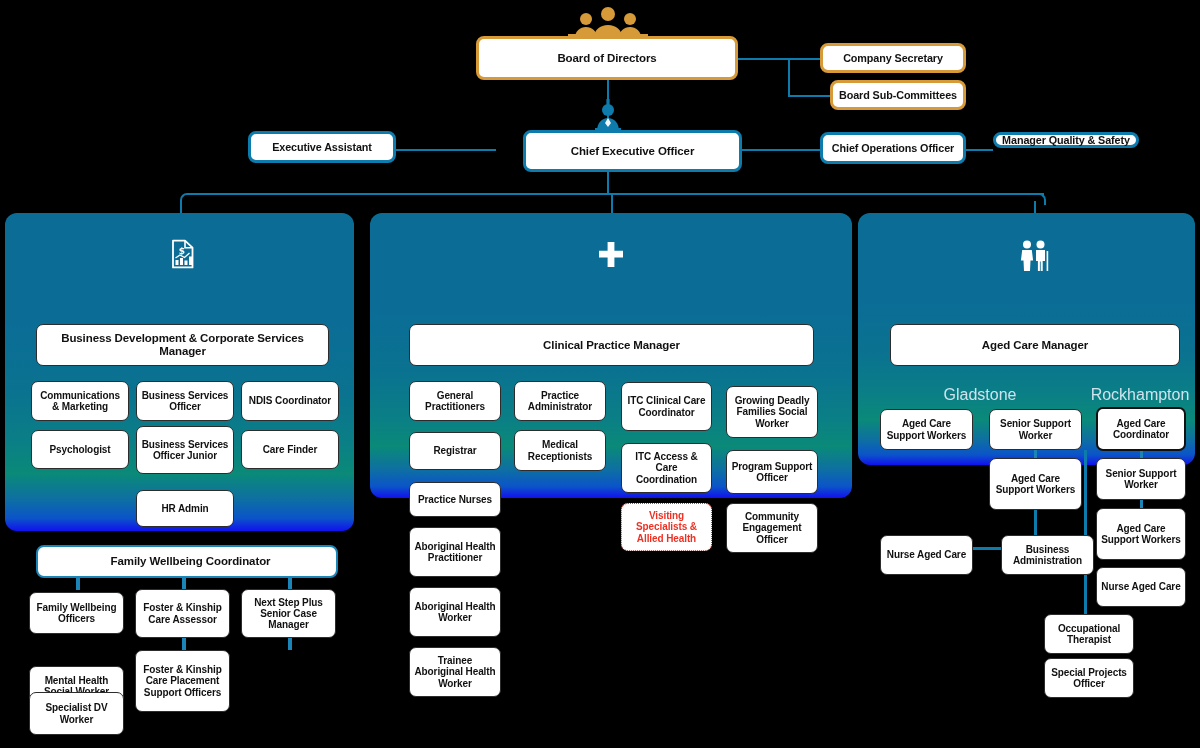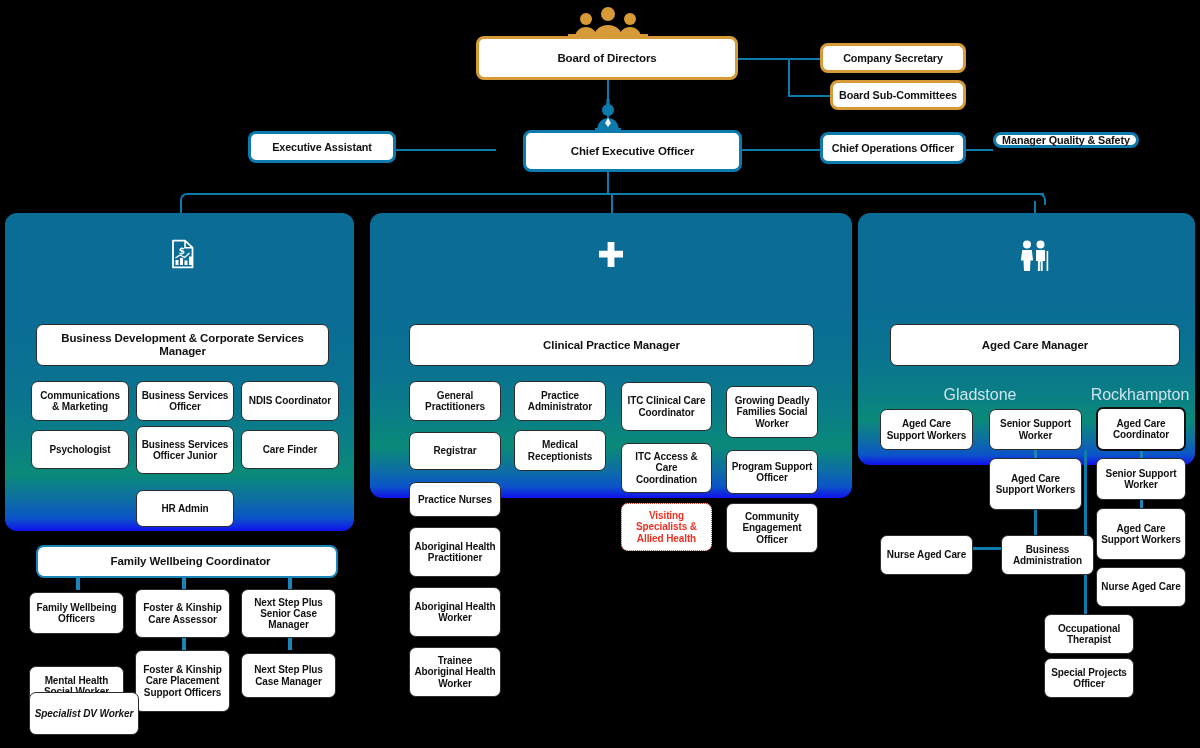--- a/index.html
+++ b/index.html
@@ -129,23 +129,22 @@
 
   <div class="node plain sm" style="left:29px;top:592px;width:95px;height:42px;">Family Wellbeing Officers</div>
   <div class="node plain sm" style="left:135px;top:589px;width:95px;height:49px;">Foster &amp; Kinship Care Assessor</div>
   <div class="node plain sm" style="left:241px;top:589px;width:95px;height:49px;">Next Step Plus Senior Case Manager</div>
 
   <div class="ln lnv ln-thin" style="left:182px;top:638px;width:4px;height:12px;"></div>
   <div class="ln lnv ln-thin" style="left:288px;top:638px;width:4px;height:12px;"></div>
 
   <div class="node plain sm" style="left:29px;top:666px;width:95px;height:40px;">Mental Health Social Worker</div>
   <div class="node plain sm" style="left:135px;top:650px;width:95px;height:62px;">Foster &amp; Kinship Care Placement Support Officers</div>
-  <div class="node plain sm" style="left:241px;top:653px;width:95px;height:45px;">Next Step Plus Case Manager</div>
-
-  <div class="node plain sm" style="left:29px;top:692px;width:110px;height:43px;font-style:italic;">Specialist DV Worker</div>
+
+  <div class="node plain sm" style="left:29px;top:692px;width:95px;height:43px;">Specialist DV Worker</div>
 
   <div class="panel" style="left:370px;top:213px;width:482px;height:285px;"></div>
   <svg class="panel-icon" style="left:596px;top:241px;" width="30" height="30" viewBox="0 0 30 30">
     <path d="M11.6 1h6.8v8.8H27v6.6h-8.6V26h-6.8v-9.6H3V9.8h8.6z" fill="#fff"></path>
   </svg>
 
   <div class="node plain big" style="left:409px;top:324px;width:405px;height:42px;">Clinical Practice Manager</div>
 
   <div class="node plain sm" style="left:409px;top:381px;width:92px;height:40px;">General Practitioners</div>
   <div class="node plain sm" style="left:514px;top:381px;width:92px;height:40px;">Practice Administrator</div>

